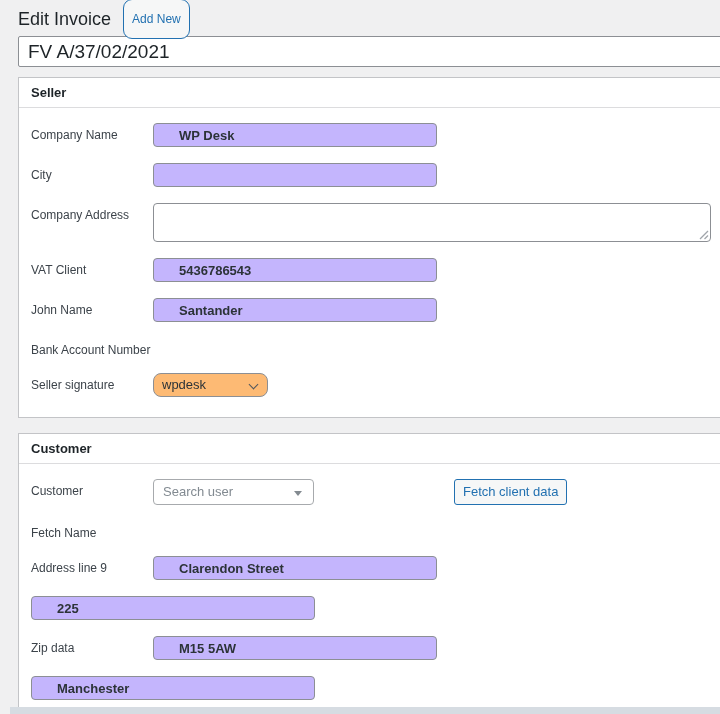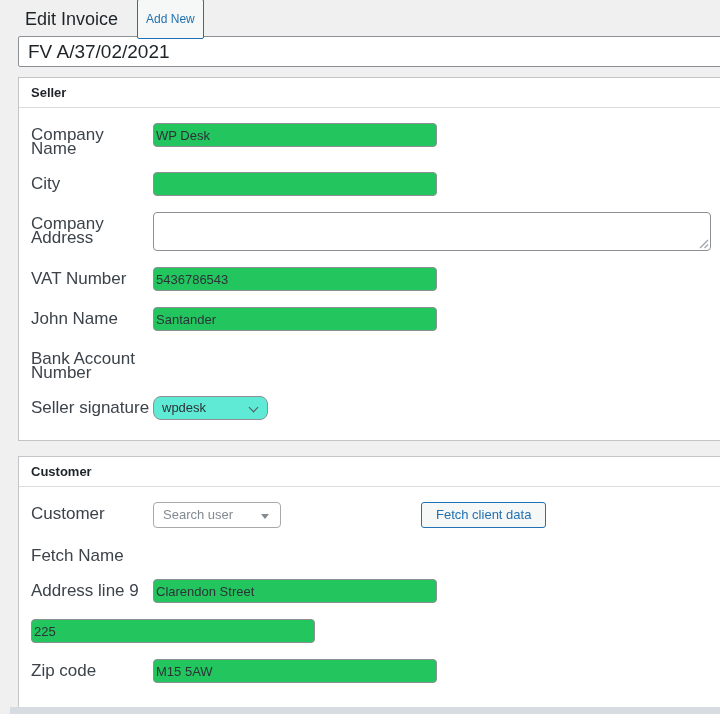--- a/index.html
+++ b/index.html
@@ -17,33 +17,33 @@
   .heading-row {
     display: flex;
     align-items: center;
     padding-top: 11px;
     height: 27px;
   }
   .page-title {
     font-size: 18px;
     font-weight: 400;
     color: #1d2327;
-    margin: 7px;
+    margin: 0;
     line-height: 27px;
     text-align: center;
   }
   .add-new-btn {
     margin-left: 12px;
     font-size: 12px;
     line-height: 14px;
     padding: 12px 8px;
     color: #2271b1;
     background: #f6f7f7;
     border: 1px solid #2271b1;
-    border-radius: 2px;
+    border-radius: 9px;
     cursor: pointer;
     font-family: inherit;
   }
 
   
   .title-input {
     display: block;
     margin-top: 9px;
     width: 730px;
     height: 31px;
@@ -78,36 +78,37 @@
   
   .field-row {
     display: flex;
     align-items: flex-start;
     margin-top: 16px;
   }
   .field-row:first-child { margin-top: 15px; }
   .field-label {
     width: 122px;
     flex-shrink: 0;
-    font-size: 17px;
+    font-size: 12px;
     color: #3c434a;
     padding-top: 5px;
     line-height: 14px;
   }
   .text-input {
     width: 284px;
     height: 24px;
-    background: #22c55e;
+    background: #c4b5fd;
     border: 1px solid #8c8f94;
     border-radius: 4px;
-    padding: 0 2px;
+    padding: 0 25px;
     font-size: 13px;
     color: #2c3338;
     font-family: inherit;
     outline: none;
+    font-weight: bold;
   }
 
   
   .textarea-wrap { position: relative; }
   .address-textarea {
     display: block;
     width: 558px;
     height: 39px;
     background: #fff;
     border: 1px solid #8c8f94;
@@ -124,42 +125,42 @@
     right: 2px; bottom: 2px;
     width: 11px; height: 11px;
     pointer-events: none;
   }
 
   
   .select-box {
     position: relative;
     width: 115px;
     height: 24px;
-    background: #5eead4;
+    background: #fdba74;
     border: 1px solid #8c8f94;
     border-radius: 8px;
     font-size: 13px;
     color: #2c3338;
     line-height: 22px;
     padding: 0 26px 0 8px;
     cursor: pointer;
   }
   .chevron {
     position: absolute;
     right: 10px; top: 7px;
     width: 7px; height: 7px;
     border-right: 1.6px solid #50575e;
     border-bottom: 1.6px solid #50575e;
     transform: rotate(45deg);
   }
 
   
   .select2-box {
     position: relative;
-    width: 128px;
+    width: 161px;
     height: 26px;
     background: #fff;
     border: 1px solid #a7aaad;
     border-radius: 4px;
     font-size: 13px;
     color: #828a91;
     line-height: 24px;
     padding: 0 24px 0 9px;
     cursor: pointer;
   }
@@ -169,21 +170,21 @@
     width: 0; height: 0;
     border-left: 4px solid transparent;
     border-right: 4px solid transparent;
     border-top: 5px solid #838a90;
   }
   .fetch-btn {
     margin-left: 140px;
     height: 26px;
     font-size: 13px;
     line-height: 16px;
-    padding: 4px 14px;
+    padding: 4px 8px;
     color: #2271b1;
     background: #f6f7f7;
     border: 1px solid #2271b1;
     border-radius: 3px;
     cursor: pointer;
     font-family: inherit;
   }
 
   
   .bottom-bar {
@@ -225,21 +226,21 @@
         <div class="textarea-wrap">
           <textarea class="address-textarea" style=""></textarea>
           <svg class="resize-handle" viewBox="0 0 11 11">
             <line x1="10" y1="2" x2="2" y2="10" stroke="#a0a5aa" stroke-width="1.2"></line>
             <line x1="10" y1="6.5" x2="6.5" y2="10" stroke="#a0a5aa" stroke-width="1.2"></line>
           </svg>
         </div>
       </div>
 
       <div class="field-row">
-        <div class="field-label">VAT Number</div>
+        <div class="field-label">VAT Client</div>
         <input class="text-input" type="text" value="5436786543" style="">
       </div>
 
       <div class="field-row">
         <div class="field-label">John Name</div>
         <input class="text-input" type="text" value="Santander" style="">
       </div>
 
       <div class="field-row">
         <div class="field-label">Bank Account Number</div>
@@ -276,25 +277,26 @@
       <div class="field-row">
         <div class="field-label">Address line 9</div>
         <input class="text-input" type="text" value="Clarendon Street" style="">
       </div>
 
       <div class="field-row">
         <input class="text-input" type="text" value="225" style="">
       </div>
 
       <div class="field-row">
-        <div class="field-label">Zip code</div>
+        <div class="field-label">Zip data</div>
         <input class="text-input" type="text" value="M15 5AW" style="">
       </div>
 
       <div class="field-row">
+        <input class="text-input" type="text" value="Manchester" style="">
       </div>
 
     </div>
   </div>
 
 </div>
 
 <div class="bottom-bar"></div>
 
 </body></html>

